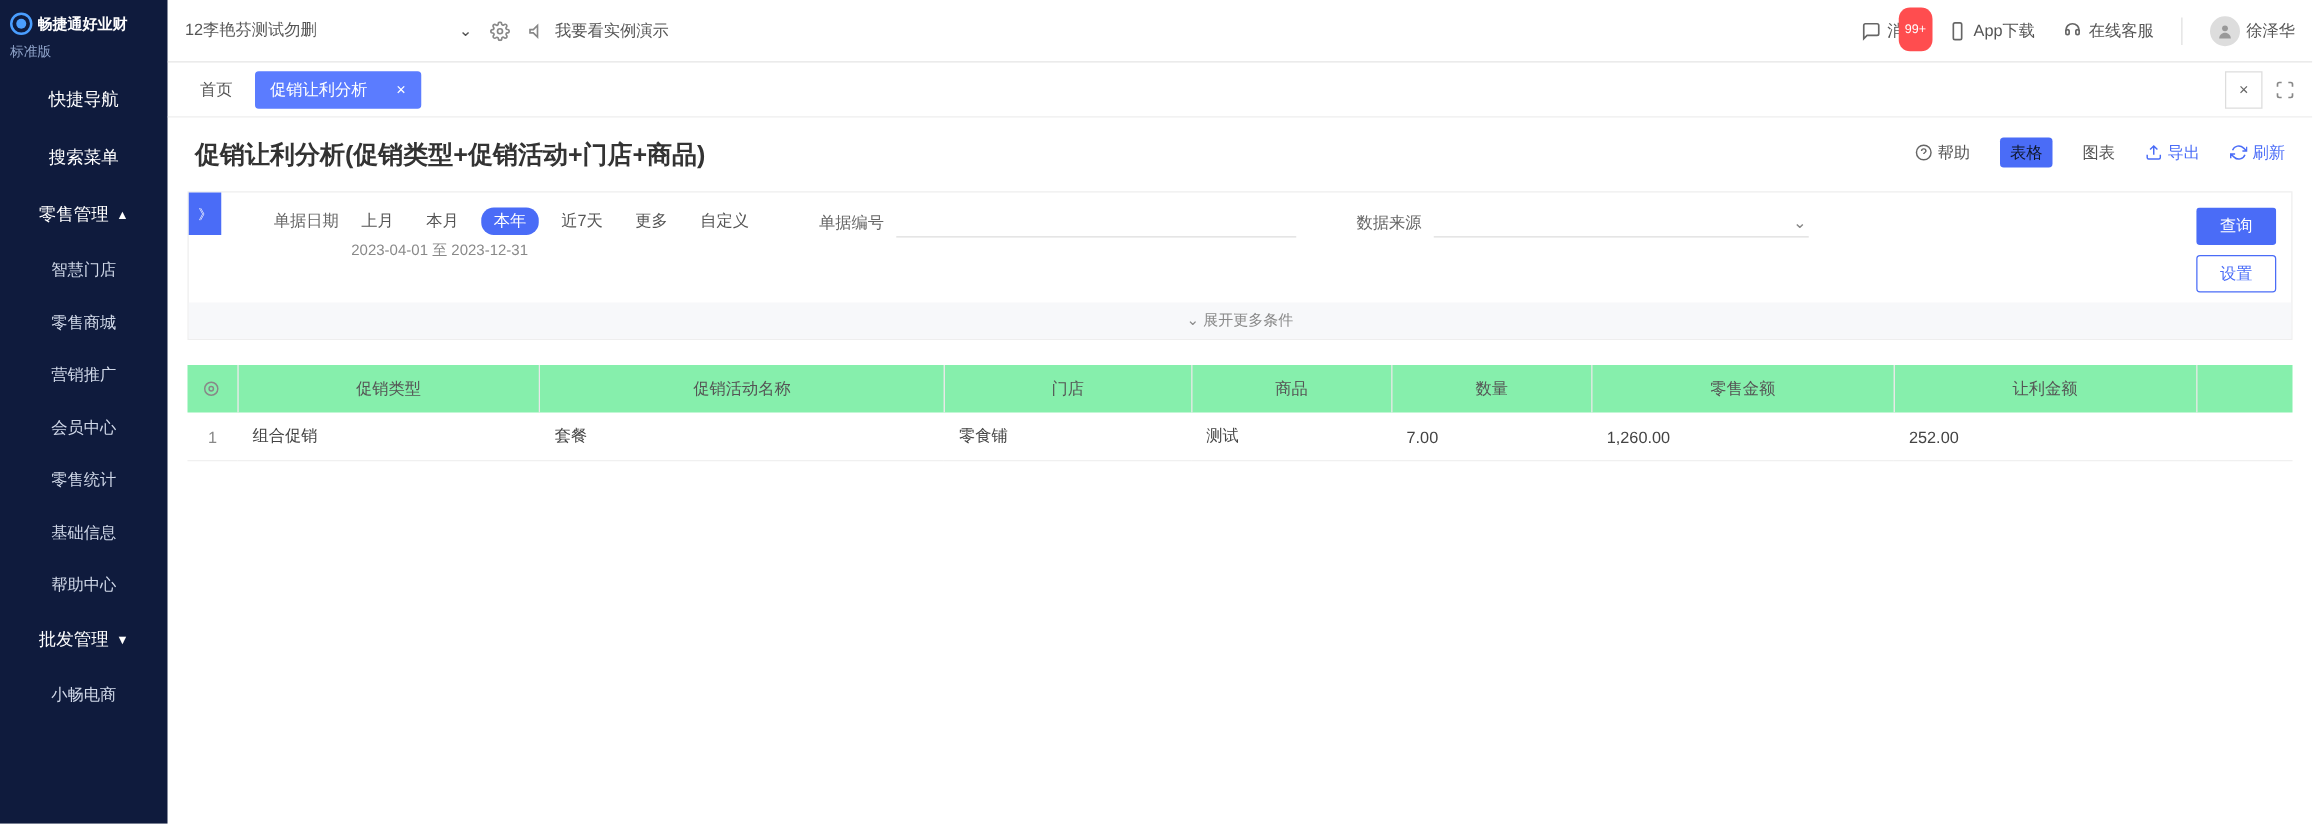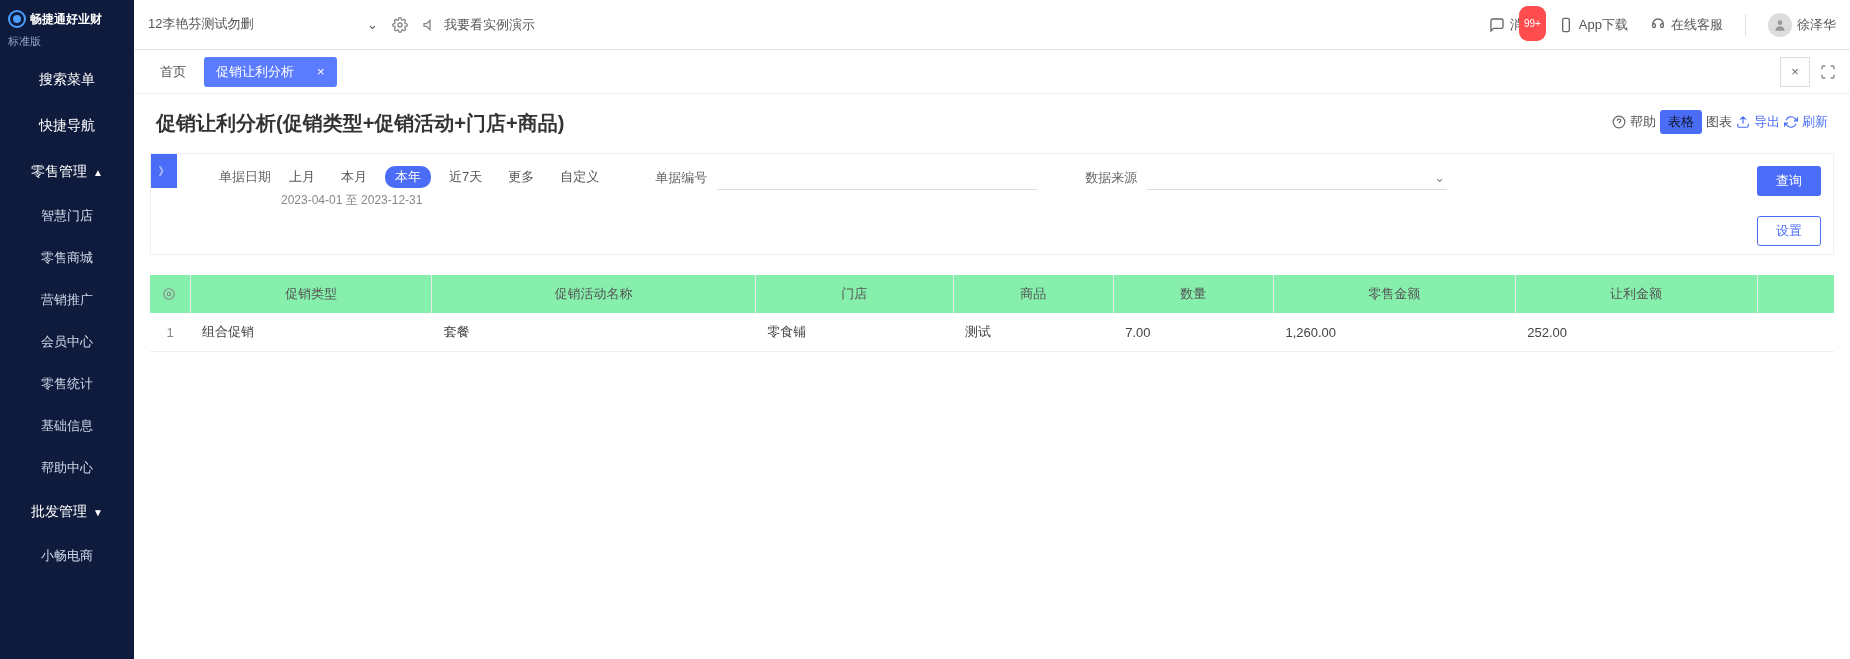--- a/index.html
+++ b/index.html
@@ -39,38 +39,38 @@
 .tab{padding:6px 12px;cursor:pointer;color:#555;border-radius:3px}
 .tab.active{background:#5b7cff;color:#fff;display:flex;align-items:center;gap:23px}
 .tab-close{cursor:pointer}
 .tabs-right{margin-left:auto;display:flex;align-items:center;gap:10px}
 .tab-x{width:30px;height:30px;border:1px solid #ddd;display:flex;align-items:center;justify-content:center;cursor:pointer;color:#666}
 .fs{cursor:pointer;color:#888}
 
 
 .page-head{display:flex;align-items:flex-start;padding:16px 22px;gap:16px}
 .page-title{font-size:20px;color:#333}
-.head-actions{margin-left:auto;display:flex;align-items:center;gap:4px}
+.head-actions{margin-left:auto;display:flex;align-items:center;gap:24px}
 .ha{display:flex;align-items:center;gap:4px;cursor:pointer;color:#555}
 .ha.primary{background:#4a6cf7;color:#0f172a;padding:3px 8px;border-radius:3px}
 .ha.blue{color:#4a6cf7}
 
 
 .filter-wrap{margin:0 16px;border:1px solid #eee;position:relative}
 .expand-btn{position:absolute;left:0;top:0;width:26px;height:34px;background:#4a6cf7;color:#fff;display:flex;align-items:center;justify-content:center;cursor:pointer;font-size:11px}
 .filter-row{display:flex;align-items:flex-start;padding:12px 12px 8px 60px;gap:40px}
 .fgroup{display:flex;flex-direction:column;gap:4px}
 .fgroup-row{display:flex;align-items:center;gap:10px}
 .flabel{color:#666;min-width:60px;text-align:right}
 .chip{padding:2px 8px;cursor:pointer;color:#555}
 .chip.active{background:#4a6cf7;color:#fff;border-radius:10px;padding:2px 10px}
 .daterange{color:#888;font-size:12px;padding-left:70px}
 .finput{border:none;border-bottom:1px solid #ddd;width:320px;padding:4px 2px;outline:none}
 .fsel{border:none;border-bottom:1px solid #ddd;width:300px;padding:4px 2px;display:flex;justify-content:flex-end;cursor:pointer;color:#888}
-.filter-actions{margin-left:auto;display:flex;flex-direction:column;gap:20px;align-items:center}
+.filter-actions{margin-left:auto;display:flex;flex-direction:column;gap:8px;align-items:center}
 .btn{padding:5px 18px;border-radius:3px;cursor:pointer;text-align:center;border:1px solid transparent}
 .btn.primary{background:#4a6cf7;color:#fff}
 .btn.outline{border-color:#4a6cf7;color:#4a6cf7;background:#fff}
 .expand-more{text-align:center;padding:6px;background:#f7f8fa;color:#888;cursor:pointer;font-size:12px}
 
 
 .table-wrap{margin:20px 16px}
 table{width:100%;border-collapse:collapse}
 th{background:#86efac;padding:10px 12px;font-weight:normal;color:#555;border-right:1px solid #e8e8e8;text-align:center}
 th:first-child{width:40px}
@@ -84,22 +84,22 @@
 </head>
 <body>
 
 <div class="app">
   <aside class="sidebar">
     <div class="logo-area">
       <span class="logo-icon"></span>
       <span class="logo-text">畅捷通好业财</span>
     </div>
     <div class="edition">标准版</div>
+    <div class="sidebar-item">快捷导航</div>
     <div class="sidebar-item">搜索菜单</div>
-    <div class="sidebar-item">快捷导航</div>
     <div class="sidebar-item group">
       <span>零售管理</span>
       <span class="caret">▲</span>
     </div>
     <div class="sidebar-sub">智慧门店</div>
     <div class="sidebar-sub">零售商城</div>
     <div class="sidebar-sub">营销推广</div>
     <div class="sidebar-sub">会员中心</div>
     <div class="sidebar-sub">零售统计</div>
     <div class="sidebar-sub">基础信息</div>
@@ -227,20 +227,24 @@
             <span class="flabel">数据来源</span>
             <div class="fsel">
               <span>⌄</span>
             </div>
           </div>
         </div>
         <div class="filter-actions">
           <div class="btn primary">查询</div>
           <div class="btn outline">设置</div>
         </div>
+      </div>
+      <div class="expand-more">
+        <span>⌄ </span>
+        <span>展开更多条件</span>
       </div>
     </div>
 
     <div class="table-wrap">
       <table>
         <thead>
           <tr>
             <th>
               <svg class="gear-sm" width="14" height="14" viewBox="0 0 24 24" fill="none" stroke="#888" stroke-width="2">
                   <circle cx="12" cy="12" r="3"></circle>

